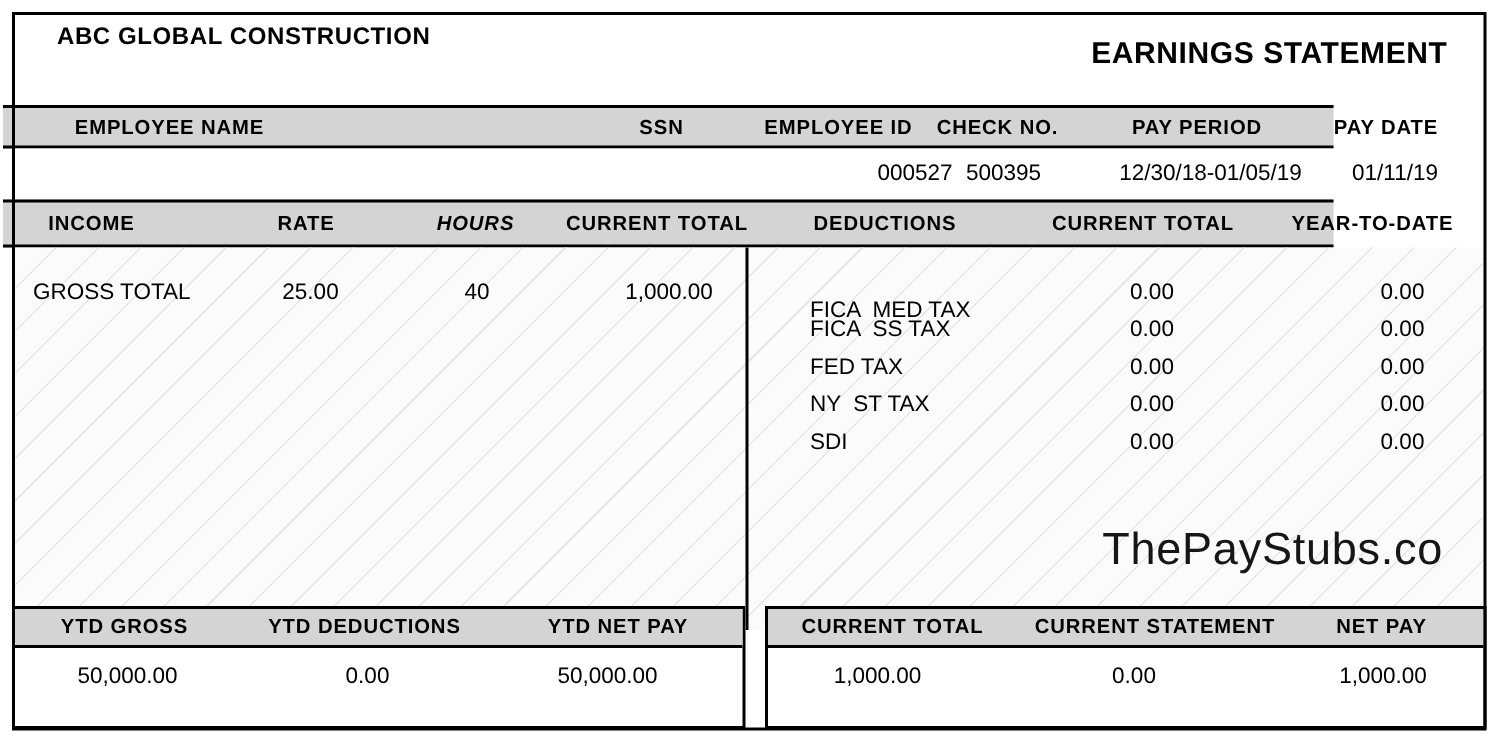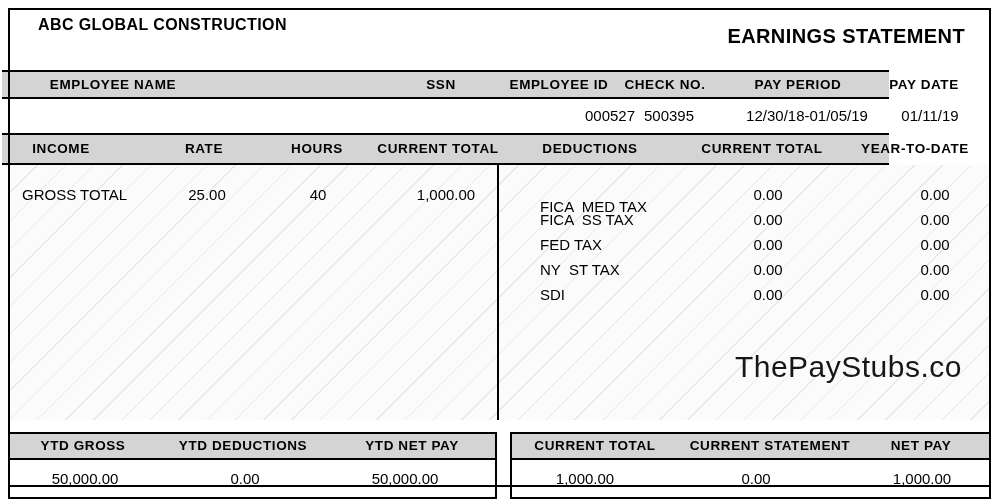--- a/index.html
+++ b/index.html
@@ -29,21 +29,21 @@
   .row1{left:10px;top:99px;width:979px;height:34px;background:#fff;}
   .vcell{position:absolute;top:0;line-height:34px;font-size:15px;white-space:nowrap;}
   .body{
     left:10px;top:165px;width:979px;height:255px;
     background:#fbfbfb;
     background-image:repeating-linear-gradient(135deg,transparent 0 19px,#e7e7e7 19px 20px);
   }
   .divider{position:absolute;left:487px;top:0;width:2px;height:255px;background:#000;}
   .bcell{position:absolute;height:20px;line-height:20px;font-size:15px;white-space:pre;}
   .watermark{position:absolute;right:27px;top:185px;font-size:30px;letter-spacing:.5px;color:#161616;white-space:nowrap;}
-  .sumtable{top:432px;height:67px;border:2px solid #000;box-sizing:border-box;background:#fff;}
+  .sumtable{top:404px;height:82px;border:2px solid #000;box-sizing:border-box;background:#fff;}
   .sum-left{left:8px;width:489px;}
   .sum-right{left:510px;width:481px;}
   .sum-head{position:relative;height:24px;border-bottom:2px solid #000;}
   .sum-head .hcell{line-height:24px;}
   .sum-vals{position:relative;height:37px;}
   .sum-vals .vcell{line-height:37px;}
 </style>
 </head>
 <body>
 
@@ -64,21 +64,21 @@
   <div class="abs row1">
     <span class="vcell ctr" style="left:580px;margin-left:20px;">000527</span>
     <span class="vcell ctr" style="left:659px;">500395</span>
     <span class="vcell ctr" style="left:797px;">12/30/18-01/05/19</span>
     <span class="vcell ctr" style="left:920px;">01/11/19</span>
   </div>
 
   <div class="abs graybar bar2" style="background:#d4d4d4;">
     <span class="hcell ctr" style="left:59px;">INCOME</span>
     <span class="hcell ctr" style="left:202px;">RATE</span>
-    <span class="hcell ctr" style="left:315px;">HOURS</span>
+    <span class="hcell ctr" style="left:315px;font-style:italic;">HOURS</span>
     <span class="hcell ctr" style="left:436px;">CURRENT TOTAL</span>
     <span class="hcell ctr" style="left:588px;">DEDUCTIONS</span>
     <span class="hcell ctr" style="left:760px;">CURRENT TOTAL</span>
     <span class="hcell ctr" style="left:913px;">YEAR-TO-DATE</span>
   </div>
 
   <div class="abs body">
     <div class="divider"></div>
 
     <span class="bcell" style="left:12px;top:20px;">GROSS TOTAL</span>

